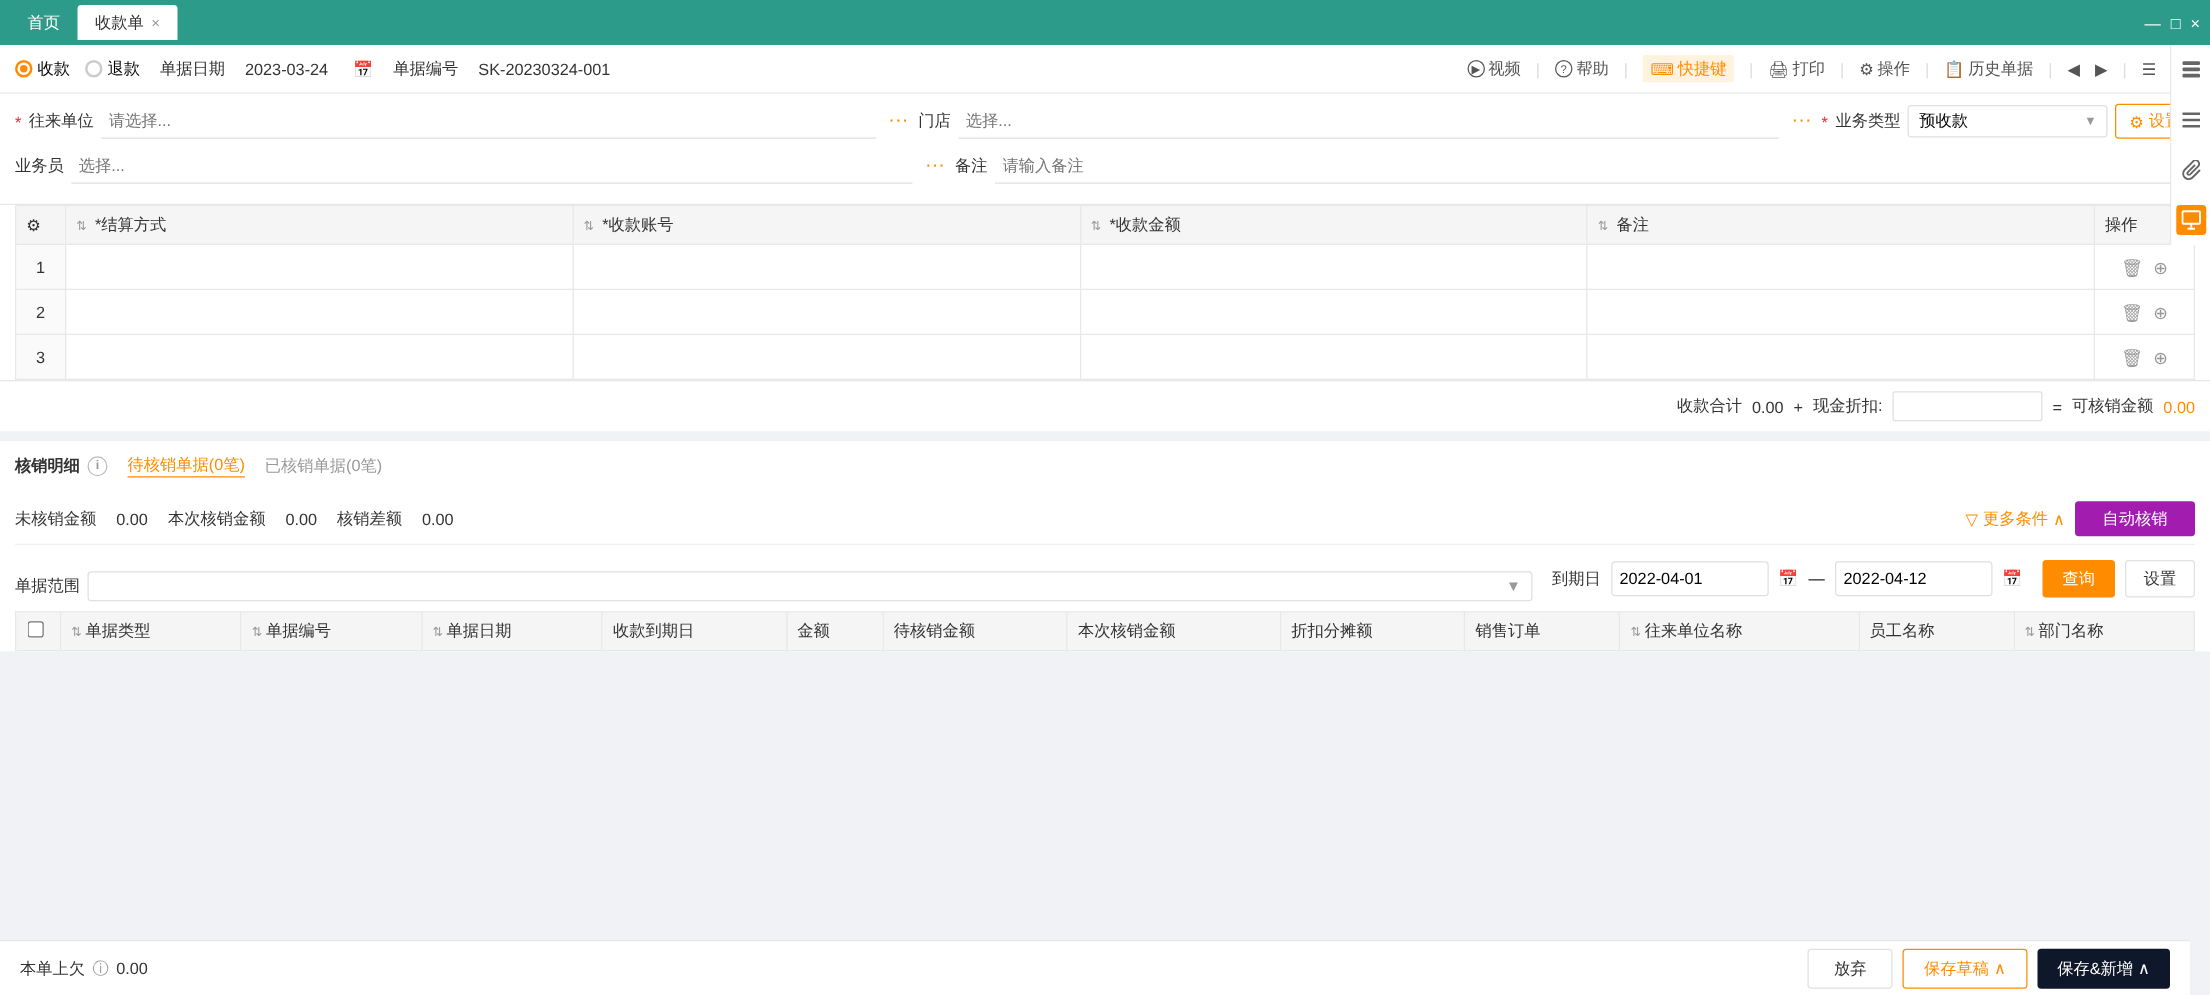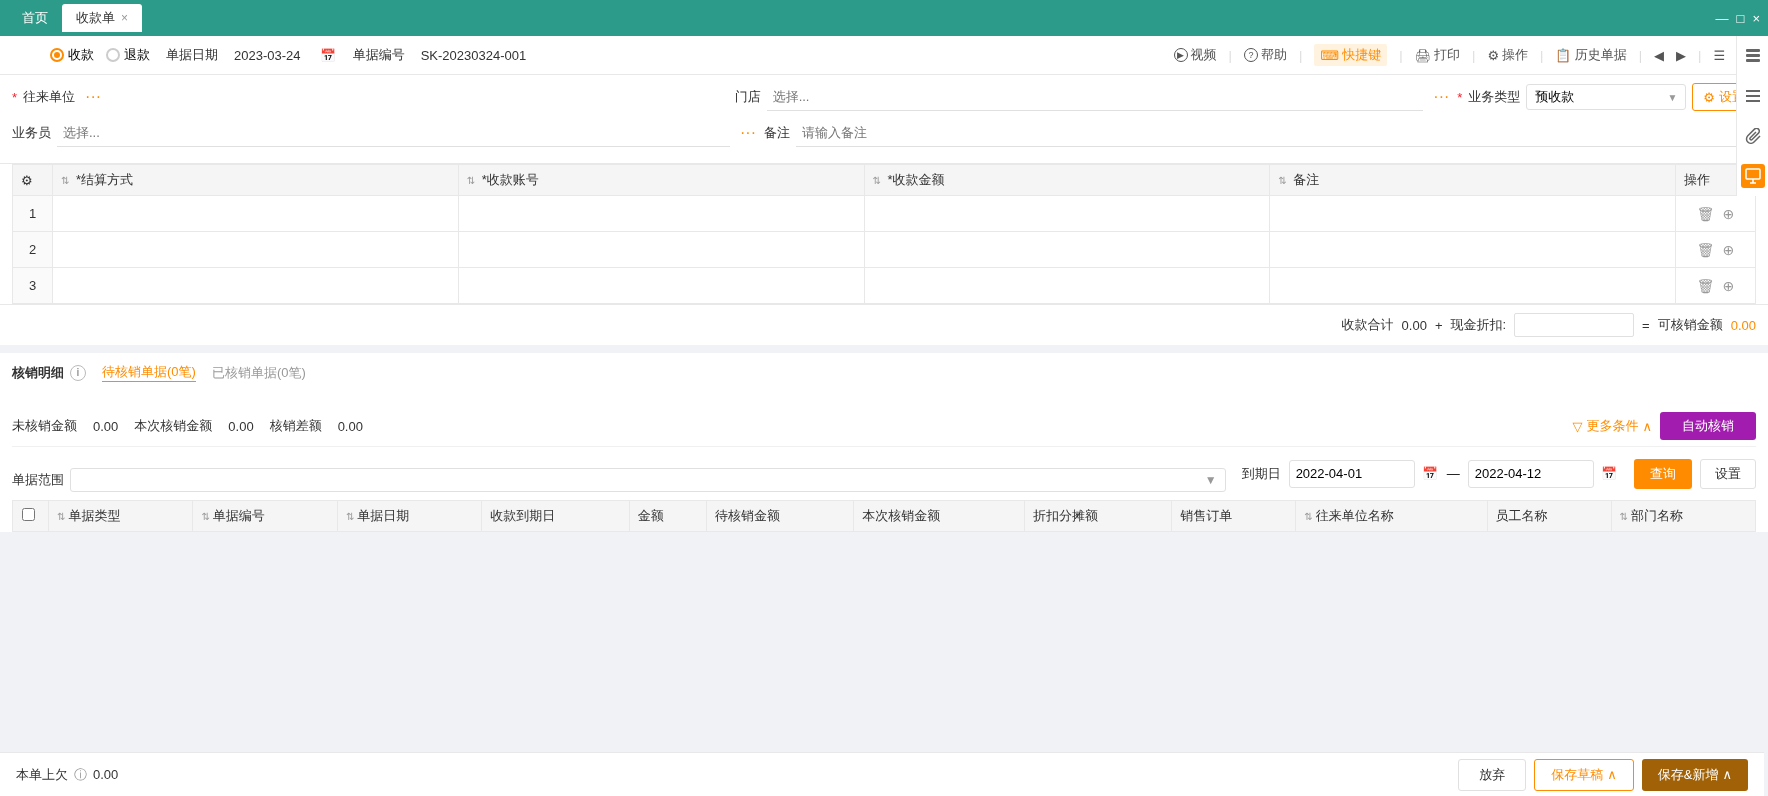--- a/index.html
+++ b/index.html
@@ -53,21 +53,21 @@
 
     
     .top-toolbar {
       display: flex;
       align-items: center;
       padding: 8px 12px;
       border-bottom: 1px solid #e8e8e8;
       gap: 16px;
       background: #fff;
     }
-    .radio-group { display: flex; gap: 12px; align-items: flex-end; margin-left: 38px; }
+    .radio-group { display: flex; gap: 12px; align-items: flex-end; }
     .radio-item { display: flex; align-items: center; gap: 4px; cursor: pointer; }
     .radio-dot {
       width: 14px; height: 14px; border-radius: 50%;
       border: 2px solid #ccc; background: #fff;
       display: flex; align-items: center; justify-content: center;
     }
     .radio-dot.active { border-color: #ff8c00; }
     .radio-dot.active::after {
       content: ''; width: 6px; height: 6px; border-radius: 50%; background: #ff8c00;
     }
@@ -236,21 +236,21 @@
 
     
     .verify-section {
       background: #fff;
       padding: 10px 12px 0;
     }
     .verify-header {
       display: flex;
       align-items: center;
       gap: 16px;
-      margin-bottom: 24px;
+      margin-bottom: 13px;
     }
     .verify-title {
       font-size: 14px;
       font-weight: bold;
       color: #333;
       display: flex;
       align-items: center;
       gap: 6px;
     }
     .info-icon {
@@ -372,21 +372,21 @@
       font-size: 13px;
       white-space: nowrap;
     }
     .sort-arrows { color: #999; font-size: 10px; vertical-align: middle; margin-right: 3px; }
 
     
     .bottom-bar {
       position: fixed;
       bottom: 0;
       left: 0;
-      right: 4px;
+      right: 16px;
       height: 44px;
       background: #fff;
       border-top: 1px solid #e8e8e8;
       display: flex;
       align-items: center;
       padding: 0 16px;
       gap: 8px;
       z-index: 100;
     }
     .bottom-bar-left {
@@ -417,21 +417,21 @@
       color: #ff8c00;
       padding: 6px 16px;
       border-radius: 3px;
       cursor: pointer;
       font-size: 13px;
       display: flex;
       align-items: center;
       gap: 4px;
     }
     .btn-save-new {
-      background: #a16207;
+      background: #0f172a;
       border: none;
       color: #fff;
       padding: 6px 16px;
       border-radius: 3px;
       cursor: pointer;
       font-size: 13px;
       display: flex;
       align-items: center;
       gap: 4px;
     }
@@ -539,20 +539,21 @@
       <span style="background:#ff8c00;color:#fff;padding:2px 4px;border-radius:2px;">⊞</span>
     </div>
   </div>
 
   <div class="form-area">
     <div class="form-row">
 
       <div class="form-field">
         <span class="required-star">*</span>
         <span class="field-name">往来单位</span>
+        <input class="field-input" type="text" placeholder="请选择..." style="">
         <span class="field-dots">···</span>
       </div>
 
       <div class="form-field">
         <span class="field-name">门店</span>
         <input class="field-input" type="text" placeholder="选择..." style="">
         <span class="field-dots">···</span>
       </div>
 
       <div class="business-type-field">

